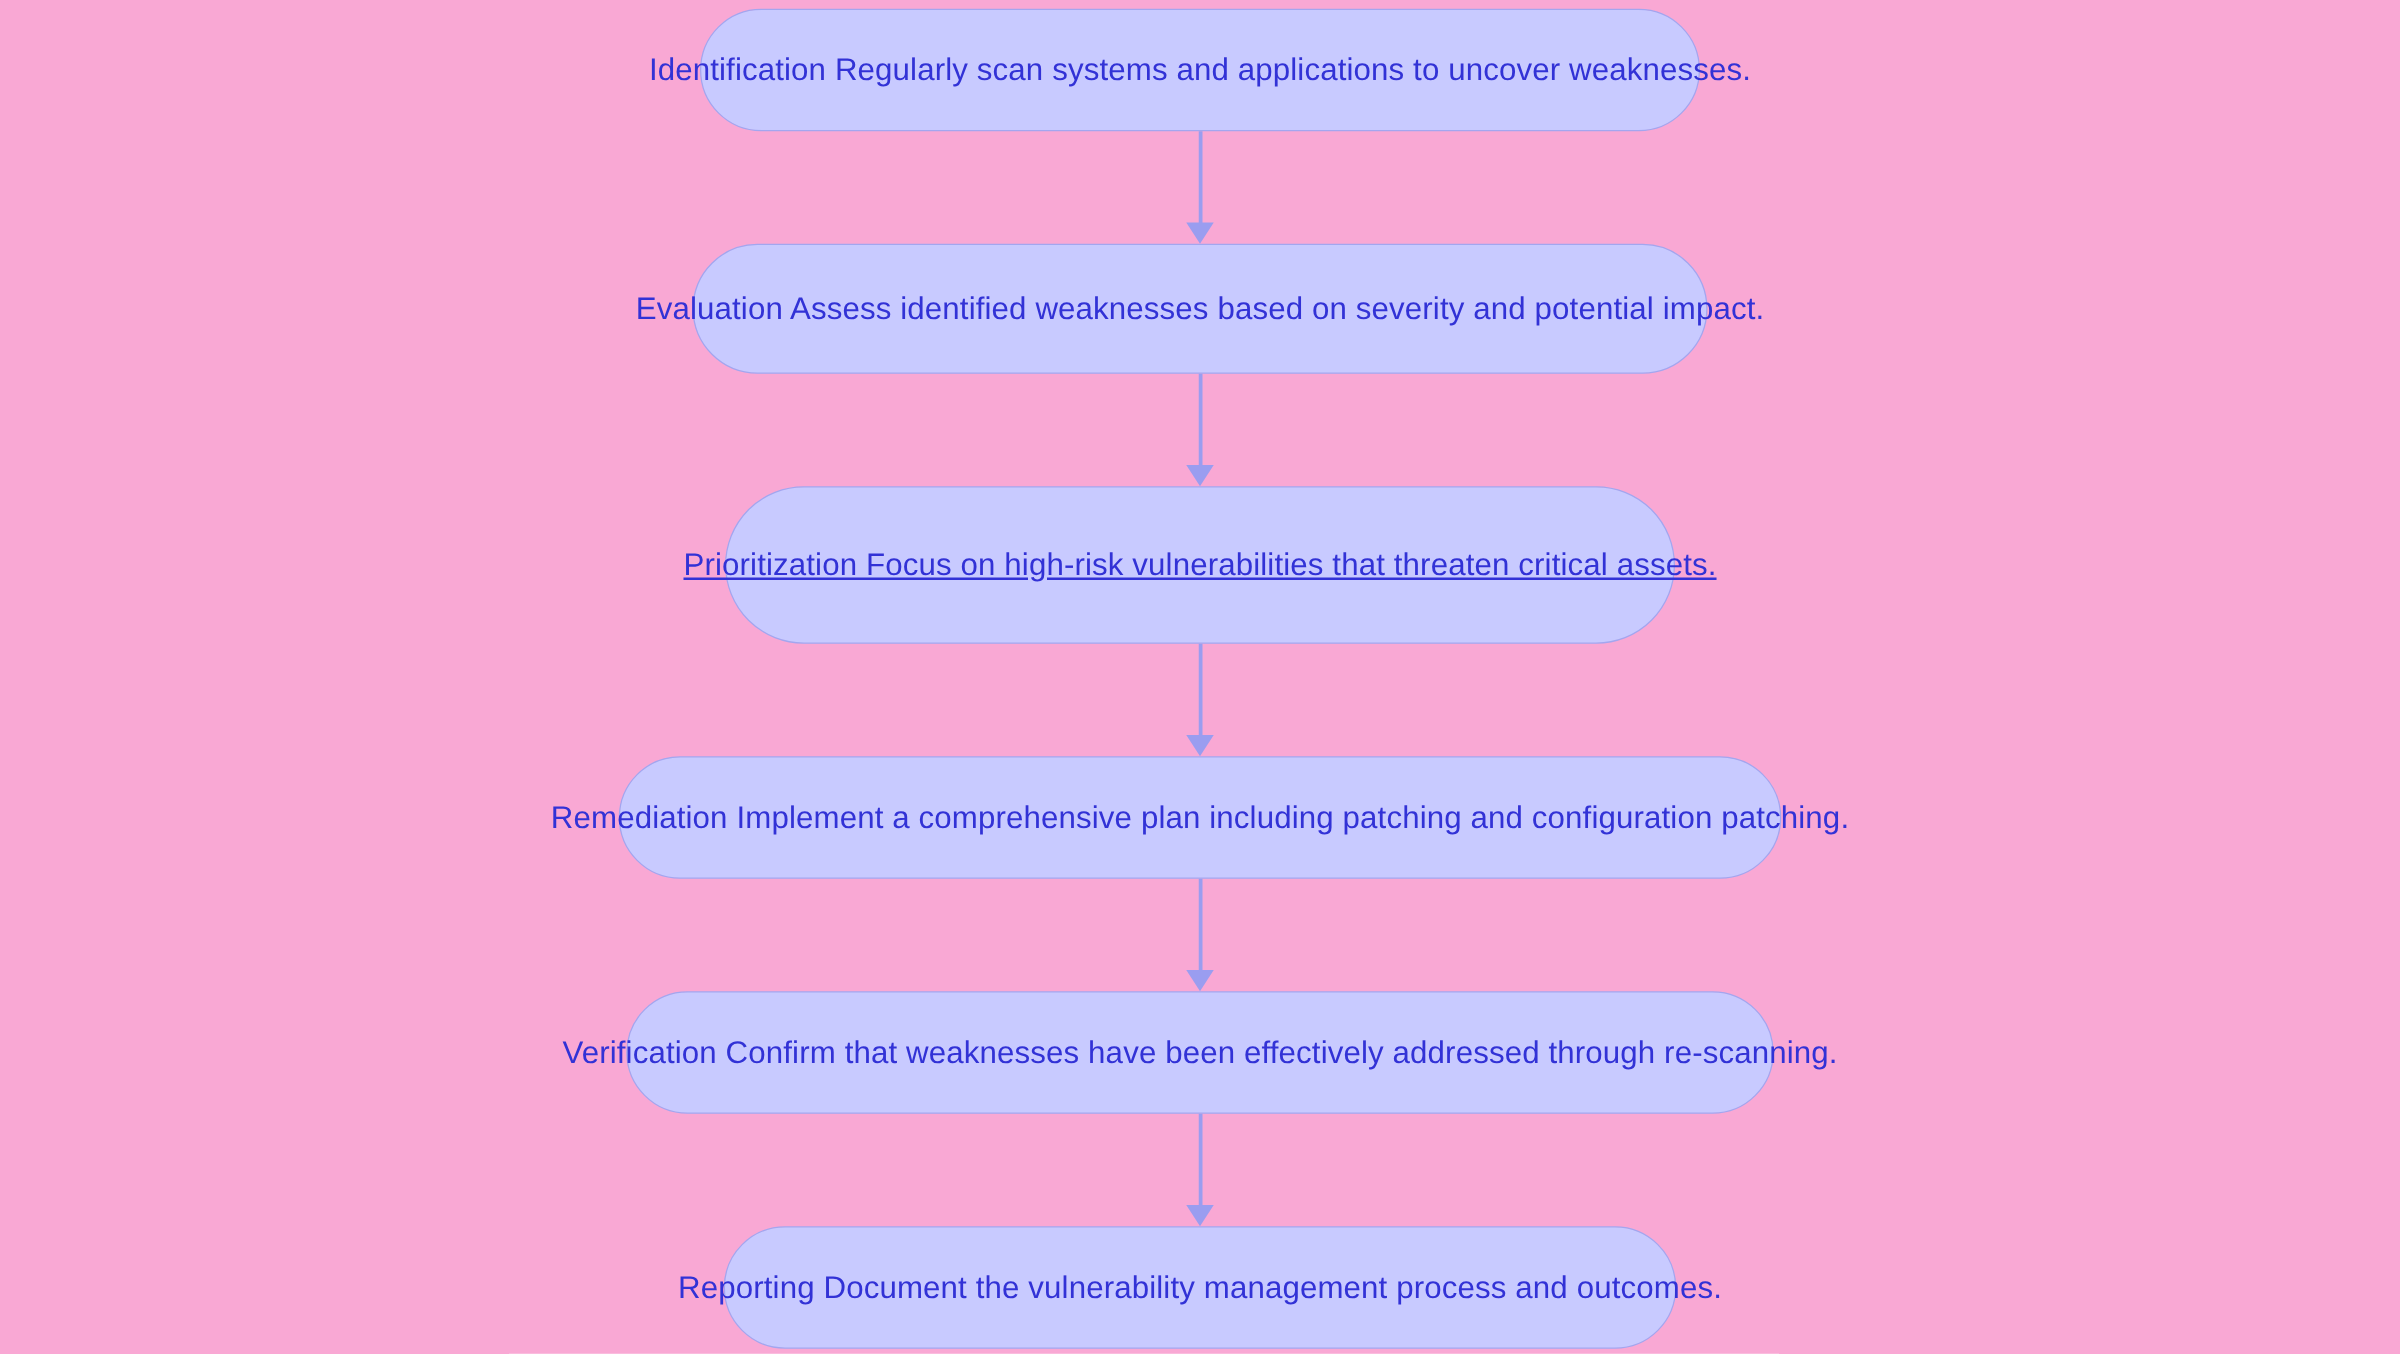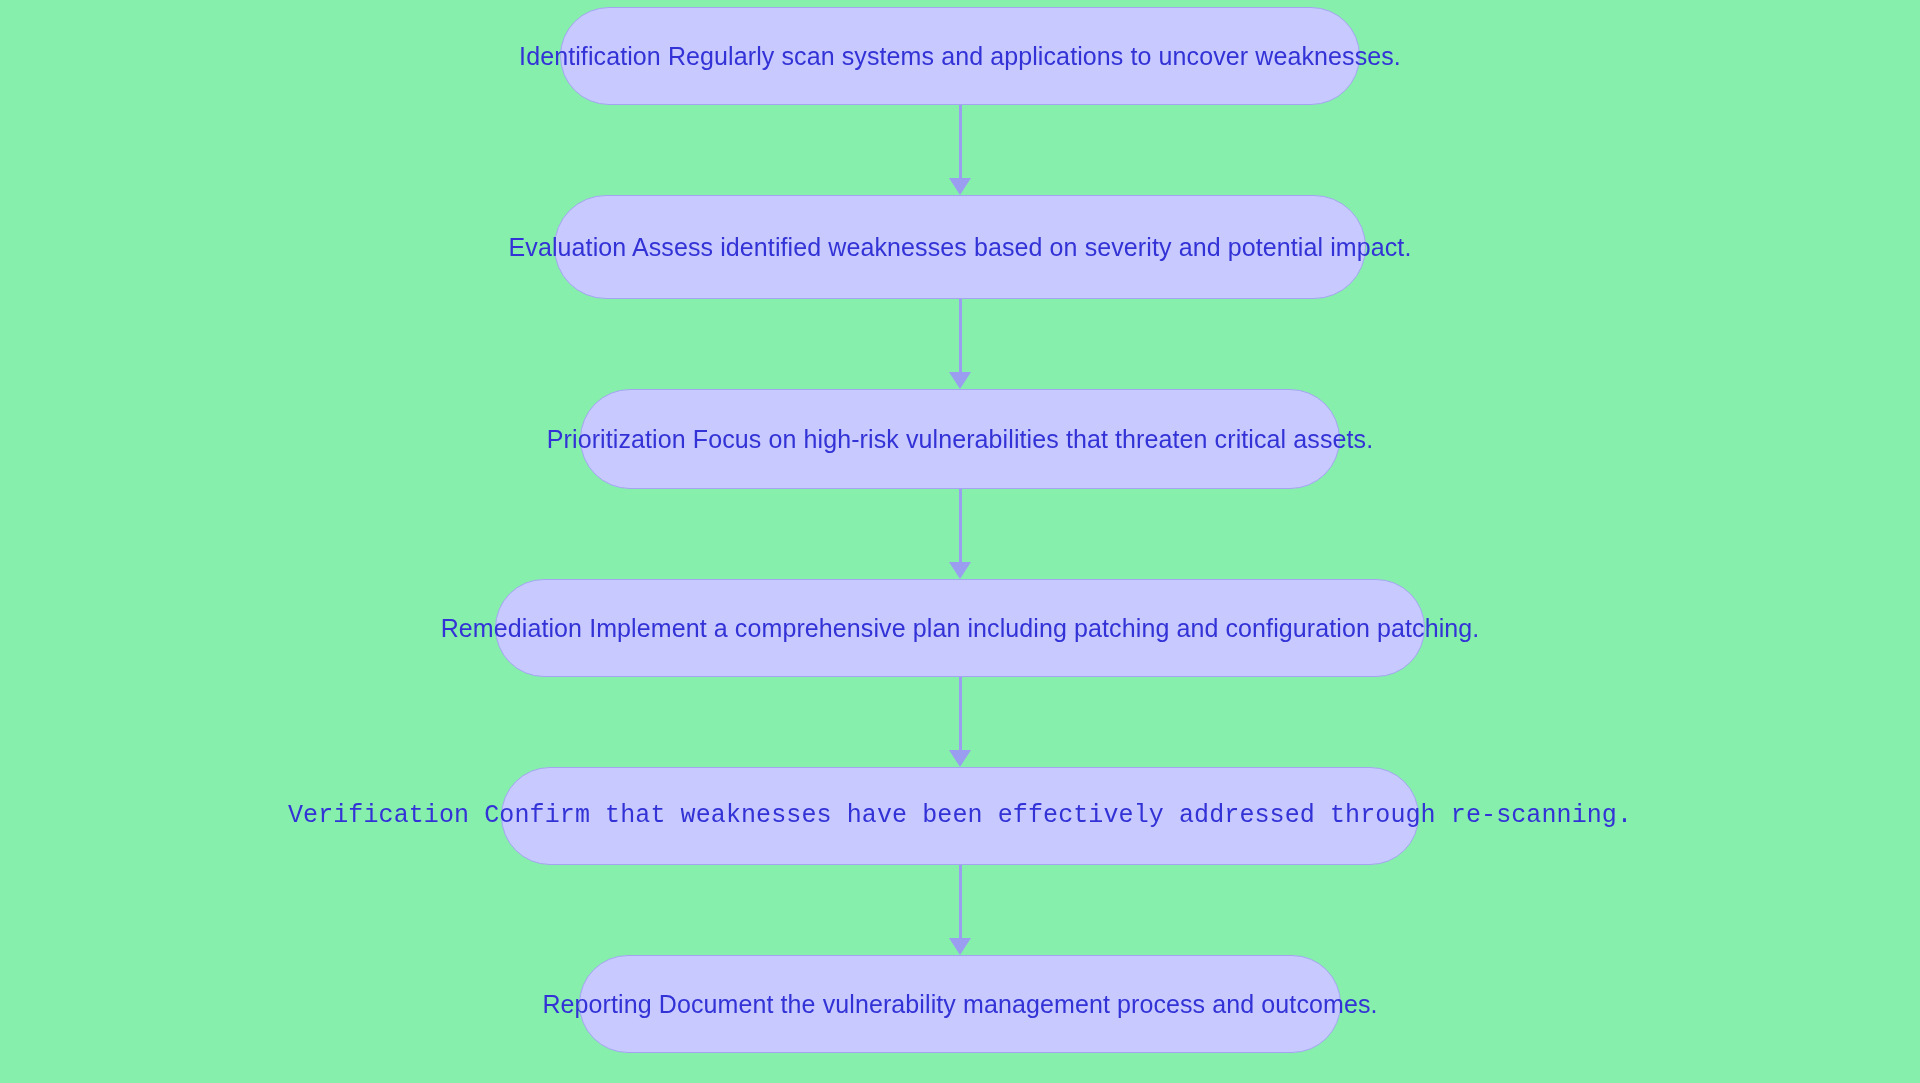--- a/index.html
+++ b/index.html
@@ -11,21 +11,21 @@
     width: 1920px;
     height: 1083px;
     font-family: "Liberation Sans", sans-serif;
     overflow: hidden;
   }
 
   #flowchart {
     position: relative;
     width: 1920px;
     height: 1083px;
-    background: #86efac;
+    background: #f9a8d4;
     display: flex;
     flex-direction: column;
     align-items: center;
     justify-content: flex-start;
   }
 
   .node-row {
     display: flex;
     justify-content: center;
     align-items: center;
@@ -67,23 +67,23 @@
     height: 0;
     border-left: 11px solid transparent;
     border-right: 11px solid transparent;
     border-top: 17px solid #9a9df0;
     margin-top: -1px;
   }
 
   
   .node.n0 { width: 800px; height: 98px; }
   .node.n1 { width: 812px; height: 104px; }
-  .node.n2 { width: 760px; height: 100px; }
+  .node.n2 { width: 760px; height: 126px; text-decoration: underline; }
   .node.n3 { width: 930px; height: 98px; }
-  .node.n4 { width: 918px; height: 98px; font-family: Liberation Mono, monospace; }
+  .node.n4 { width: 918px; height: 98px; }
   .node.n5 { width: 762px; height: 98px; text-align: center; }
 
   .conn.c0 { height: 90px; }
   .conn.c1 { height: 90px; }
   .conn.c2 { height: 90px; }
   .conn.c3 { height: 90px; }
   .conn.c4 { height: 90px; }
 
   .spacer-top { height: 7px; }
 </style>

